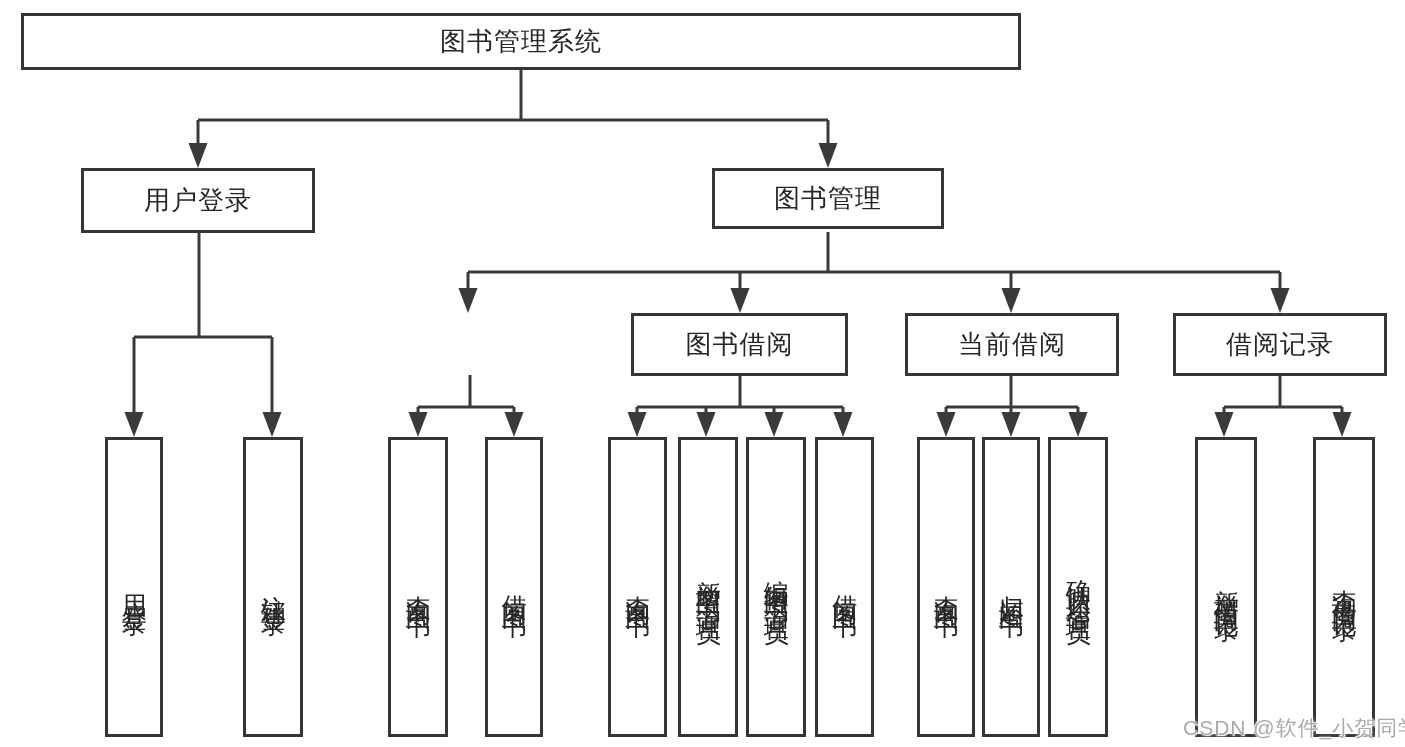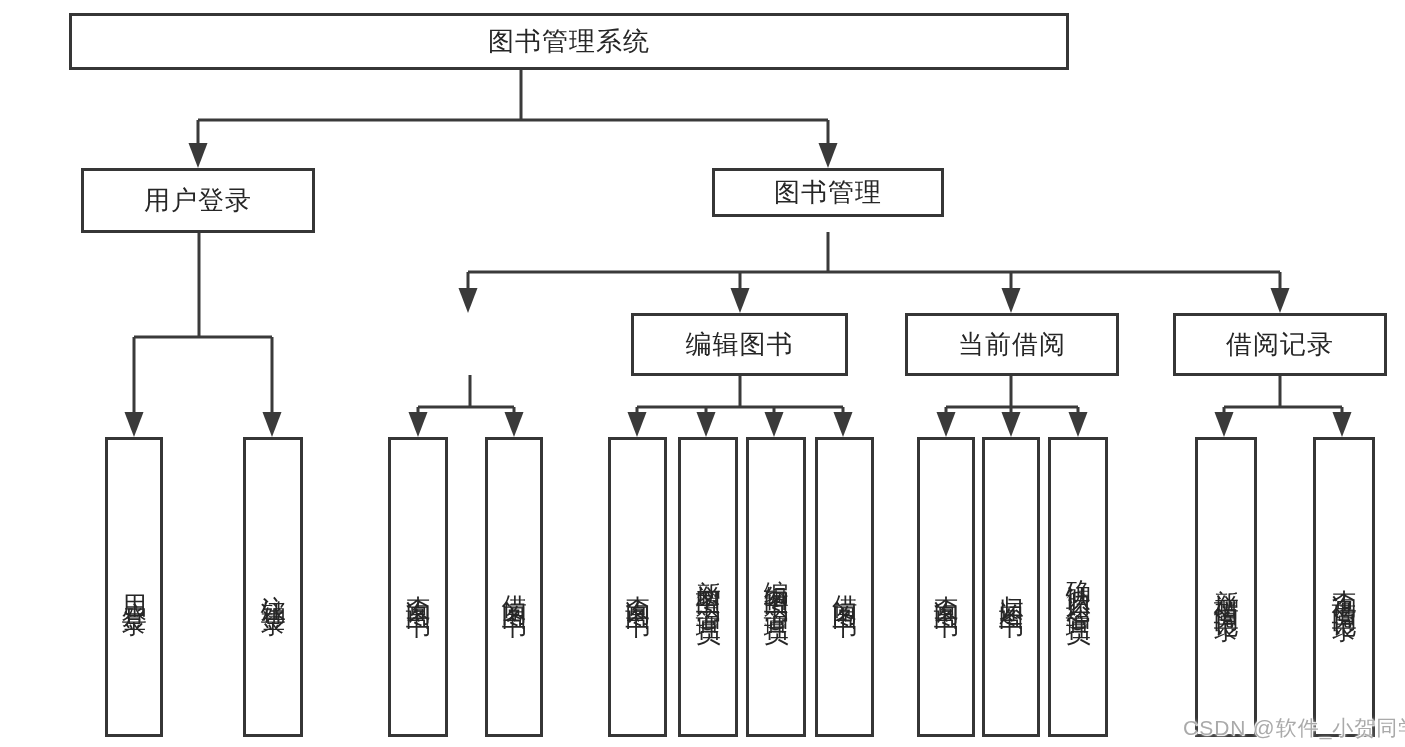--- a/index.html
+++ b/index.html
@@ -87,26 +87,26 @@
       <polygon points="764.5,412 783.5,412 774,437"></polygon>
       <polygon points="833.5,412 852.5,412 843,437"></polygon>
       <polygon points="936.5,412 955.5,412 946,437"></polygon>
       <polygon points="1001.5,412 1020.5,412 1011,437"></polygon>
       <polygon points="1068.5,412 1087.5,412 1078,437"></polygon>
       <polygon points="1214.5,412 1233.5,412 1224,437"></polygon>
       <polygon points="1332.5,412 1351.5,412 1342,437"></polygon>
     </g>
   </svg>
 
-  <div class="box hbox" style="left:21px; top:13px; width:1000px; height:57px;margin-left:48px;">图书管理系统</div>
+  <div class="box hbox" style="left:21px; top:13px; width:1000px; height:57px;">图书管理系统</div>
 
   <div class="box hbox" style="left:81px; top:168px; width:234px; height:65px;">用户登录</div>
-  <div class="box hbox" style="left:712px; top:168px; width:232px; height:49px;">图书管理</div>
+  <div class="box hbox" style="left:712px; top:168px; width:232px; height:61px;">图书管理</div>
 
-  <div class="box hbox" style="left:631px; top:313px; width:217px; height:63px;">编辑图书</div>
+  <div class="box hbox" style="left:631px; top:313px; width:217px; height:63px;">图书借阅</div>
   <div class="box hbox" style="left:1173px; top:313px; width:214px; height:63px;">借阅记录</div>
   <div class="box hbox" style="left:905px; top:313px; width:214px; height:63px;">当前借阅</div>
 
   <div class="box leaf" style="left:105px; top:437px; width:58px; height:300px;">用户登录</div>
   <div class="box leaf" style="left:243px; top:437px; width:60px; height:300px;">注销登录</div>
 
   <div class="box leaf" style="left:388px; top:437px; width:60px; height:300px;">查询图书</div>
   <div class="box leaf" style="left:485px; top:437px; width:58px; height:300px;">借阅图书</div>
 
   <div class="box leaf" style="left:608px; top:437px; width:59px; height:300px;">查询图书</div>

